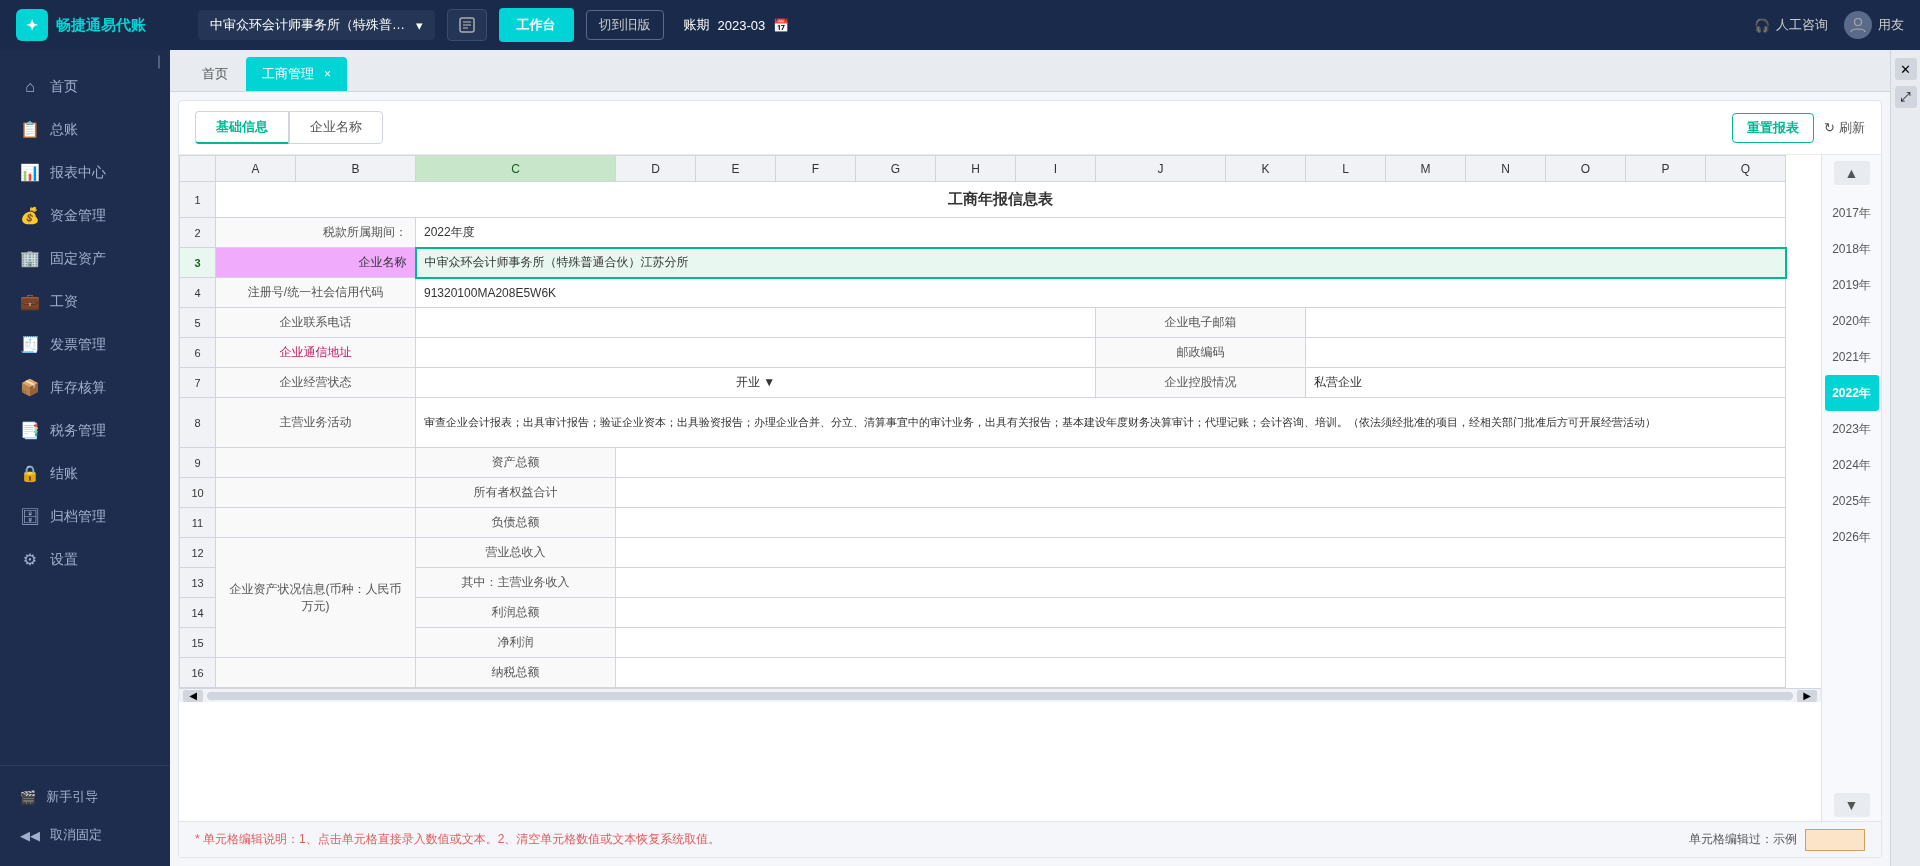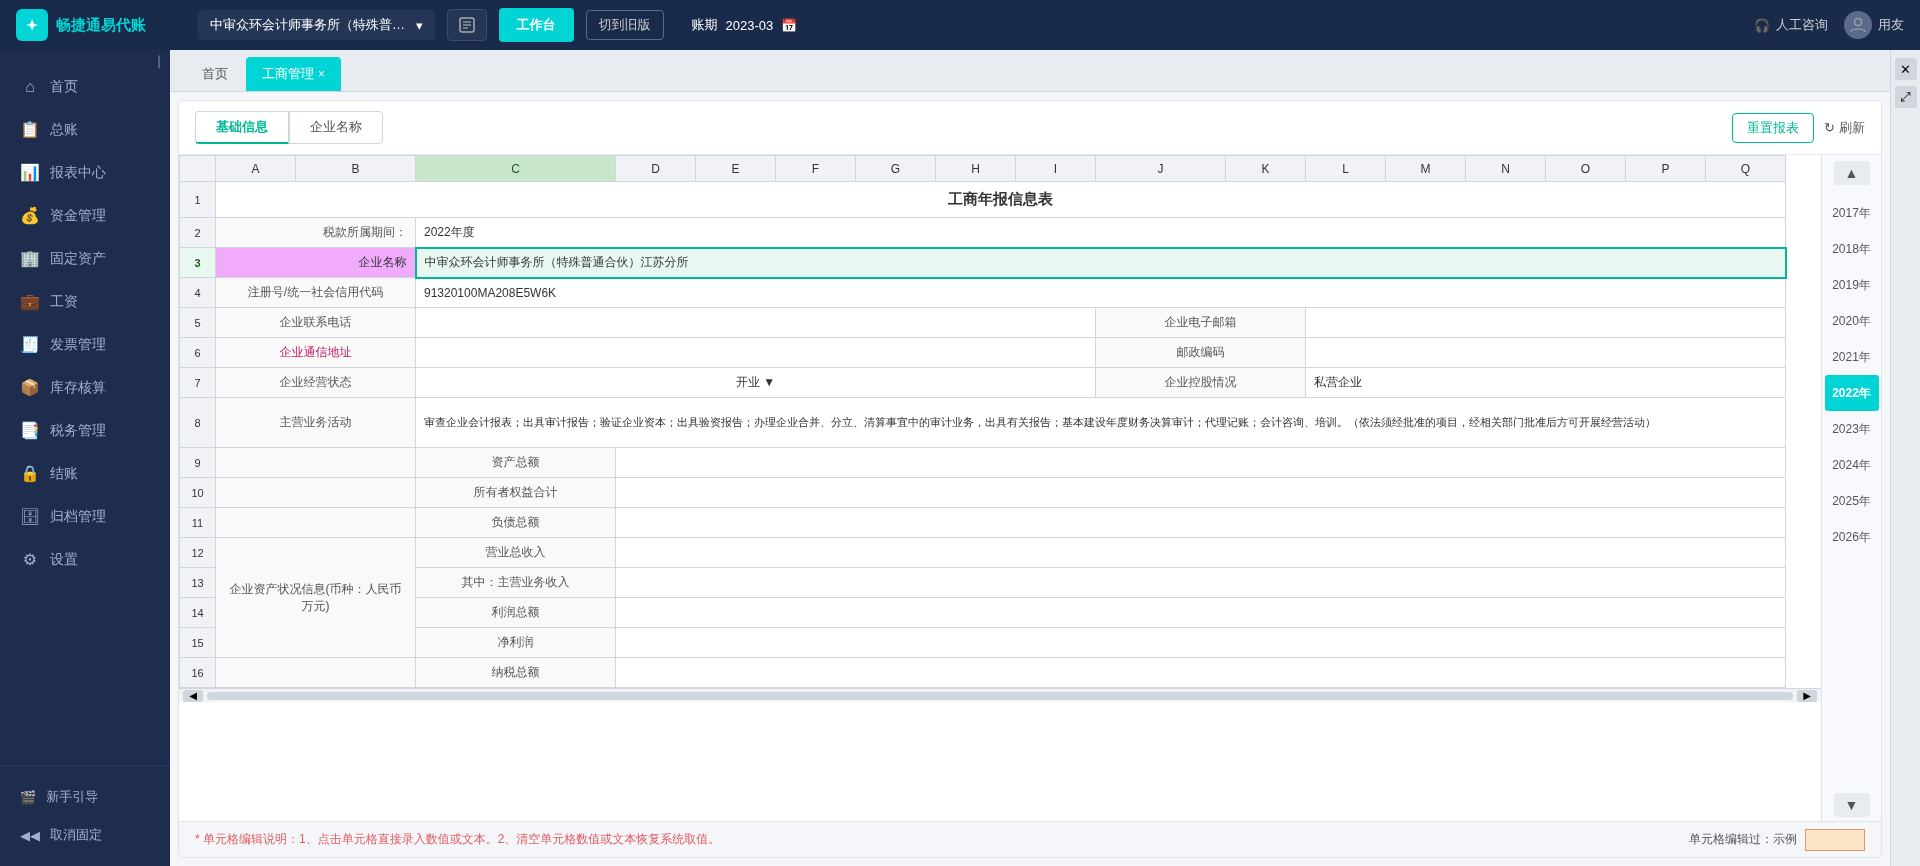--- a/index.html
+++ b/index.html
@@ -6,21 +6,21 @@
     body { font-family: 'Microsoft YaHei', Arial, sans-serif; font-size: 13px; background: #f0f2f5; width: 1920px; height: 866px; overflow: hidden; display: flex; flex-direction: column; }
 
     
     .topbar { height: 50px; background: #1a2a4a; display: flex; align-items: center; padding: 0 16px; gap: 12px; flex-shrink: 0; }
     .logo { display: flex; align-items: center; gap: 8px; color: #00d4d4; font-size: 15px; font-weight: bold; width: 170px; }
     .logo-icon { width: 32px; height: 32px; background: #00d4d4; border-radius: 6px; display: flex; align-items: center; justify-content: center; color: white; font-size: 14px; }
     .company-selector { background: #243555; border: none; color: white; padding: 6px 12px; border-radius: 4px; font-size: 13px; display: flex; align-items: center; gap: 6px; cursor: pointer; max-width: 260px; }
     .company-selector span { overflow: hidden; text-overflow: ellipsis; white-space: nowrap; max-width: 200px; }
     .icon-btn { background: #243555; border: 1px solid #3a4d6e; color: #ccc; padding: 6px 10px; border-radius: 4px; cursor: pointer; display: flex; align-items: center; justify-content: center; }
     .workbench-btn { background: #00d4d4; border: none; color: white; padding: 8px 18px; border-radius: 4px; font-size: 13px; cursor: pointer; font-weight: bold; }
-    .period-area { display: flex; align-items: center; gap: 8px; color: white; margin-left: 16px; }
+    .period-area { display: flex; align-items: center; gap: 8px; color: white; margin-left: 8px; }
     .old-ver-btn { background: transparent; border: 1px solid #5a6a8a; color: #ccc; padding: 5px 12px; border-radius: 4px; font-size: 13px; cursor: pointer; }
     .spacer { flex: 1; }
     .topbar-right { display: flex; align-items: center; gap: 16px; color: #ccc; }
     .consult-btn { display: flex; align-items: center; gap: 5px; cursor: pointer; color: #ccc; }
     .user-area { display: flex; align-items: center; gap: 6px; cursor: pointer; color: #ccc; }
     .user-avatar { width: 28px; height: 28px; border-radius: 50%; background: #5a6a8a; display: flex; align-items: center; justify-content: center; color: white; font-size: 12px; }
 
     
     .main-layout { display: flex; flex: 1; overflow: hidden; }
 
@@ -31,35 +31,35 @@
     .sidebar-item .si-icon { width: 20px; text-align: center; font-size: 16px; }
     .sidebar-bottom { padding: 12px 0; border-top: 1px solid #2a3d60; }
     .sidebar-bottom-item { display: flex; align-items: center; gap: 10px; padding: 10px 20px; color: #a0b0cc; cursor: pointer; font-size: 13px; }
 
     
     .content-area { flex: 1; display: flex; flex-direction: column; overflow: hidden; background: #f5f6fa; }
 
     
     .tab-bar { height: 42px; background: #e8ecf0; display: flex; align-items: flex-end; padding: 0 16px; gap: 2px; flex-shrink: 0; border-bottom: 1px solid #d0d5de; }
     .tab-home { padding: 8px 16px; color: #555; cursor: pointer; font-size: 13px; }
-    .tab-active { background: #00d4d4; color: white; padding: 8px 16px; border-radius: 4px 4px 0 0; display: flex; align-items: center; gap: 0; font-size: 13px; cursor: pointer; }
+    .tab-active { background: #00d4d4; color: white; padding: 8px 16px; border-radius: 4px 4px 0 0; display: flex; align-items: center; gap: 6px; font-size: 13px; cursor: pointer; }
     .tab-close { color: white; font-size: 12px; cursor: pointer; margin-left: 4px; }
 
     
     .inner-content { flex: 1; display: flex; flex-direction: column; overflow: hidden; background: white; margin: 8px; border-radius: 4px; border: 1px solid #e0e4ec; }
 
     
     .toolbar { display: flex; align-items: center; justify-content: space-between; padding: 10px 16px; border-bottom: 1px solid #e8ecf0; flex-shrink: 0; }
     .sub-tabs { display: flex; gap: 0; }
     .sub-tab { padding: 6px 20px; border: 1px solid #d0d5de; cursor: pointer; font-size: 13px; color: #555; background: white; }
     .sub-tab:first-child { border-radius: 4px 0 0 4px; }
     .sub-tab:last-child { border-radius: 0 4px 4px 0; }
     .sub-tab.active { border-bottom: 2px solid #00b894; color: #00b894; font-weight: bold; border-bottom-color: #00b894; text-align: center; }
     .toolbar-right { display: flex; align-items: center; gap: 10px; }
-    .reset-btn { border: 1px solid #00b894; color: #00b894; background: white; padding: 5px 14px; border-radius: 4px; cursor: pointer; font-size: 13px; }
+    .reset-btn { border: 1px solid #00b894; color: #00b894; background: white; padding: 5px 14px; border-radius: 4px; cursor: pointer; font-size: 13px; font-weight: bold; }
     .refresh-btn { color: #555; background: white; border: none; cursor: pointer; font-size: 13px; display: flex; align-items: center; gap: 4px; }
 
     
     .spreadsheet-wrapper { flex: 1; display: flex; overflow: hidden; position: relative; }
     .spreadsheet-main { flex: 1; overflow: auto; position: relative; }
 
     
     .sheet-table { border-collapse: collapse; font-size: 12px; min-width: 1200px; }
     .sheet-table th, .sheet-table td { border: 1px solid #d0d5de; padding: 0; }
     .sheet-table thead th { background: #f0f2f5; text-align: center; height: 26px; font-weight: normal; color: #333; min-width: 60px; padding: 2px 6px; position: sticky; top: 0; z-index: 2; }

